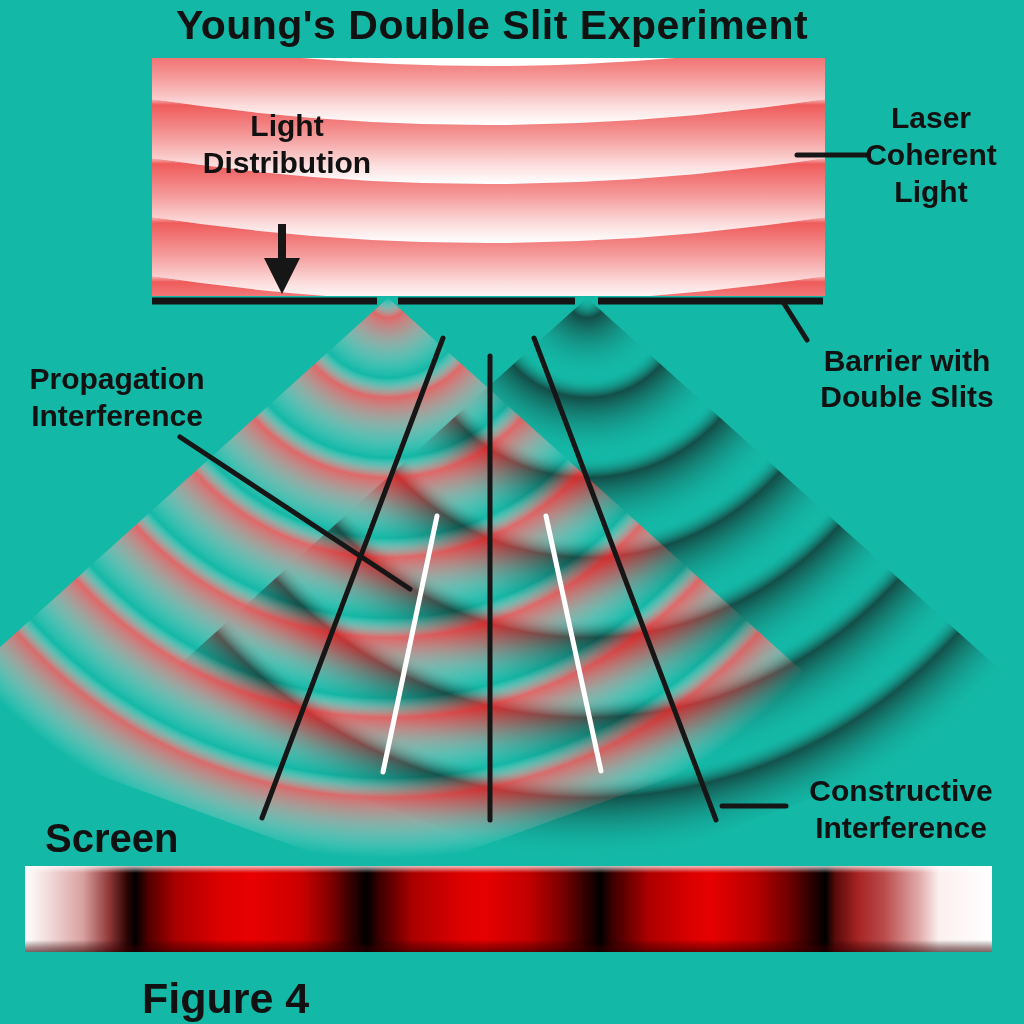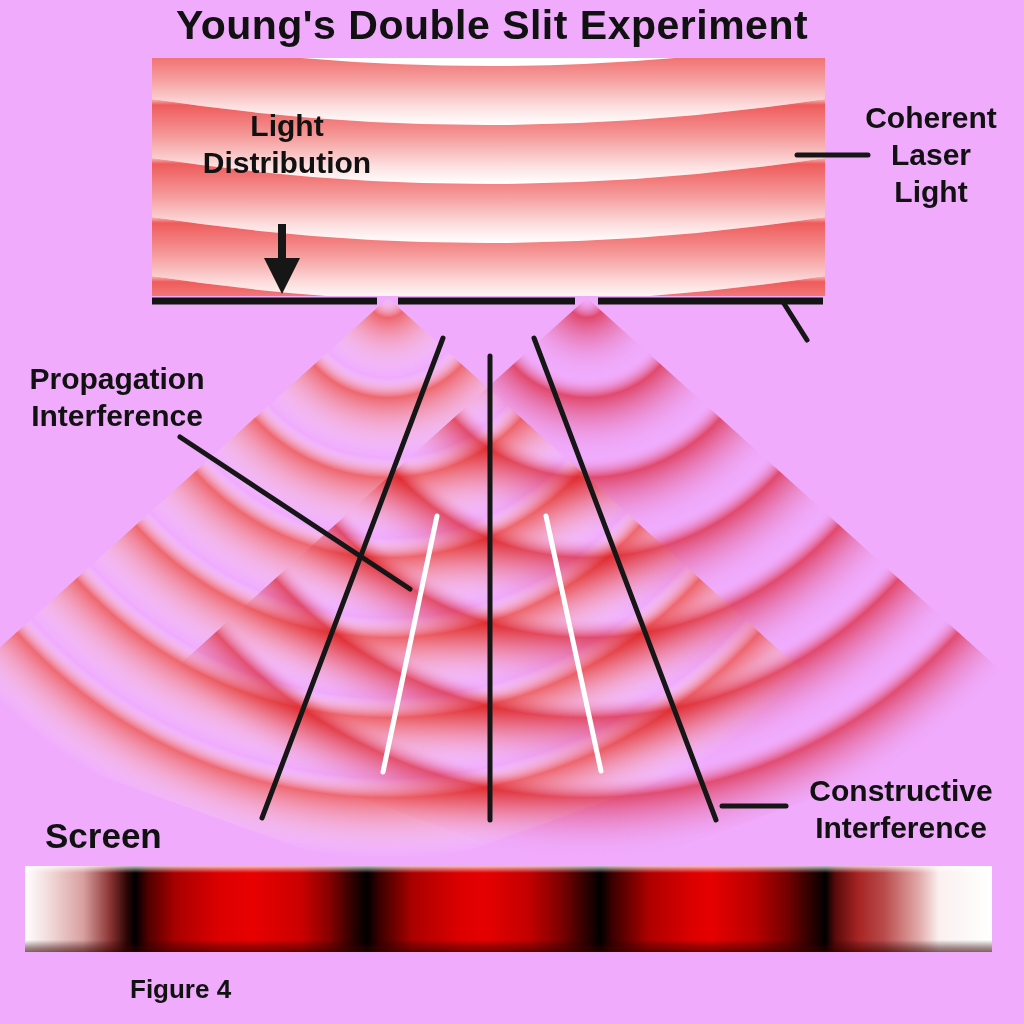--- a/index.html
+++ b/index.html
@@ -1,30 +1,30 @@
 <!DOCTYPE html>
 <html><head>
 <meta charset="utf-8">
 <style>
   html,body{margin:0;padding:0;background:#fff;}
   #stage{
-    position:relative;width:1024px;height:1024px;background:#f0abfc;overflow:hidden;
+    position:relative;width:1024px;height:1024px;background:#14b8a6;overflow:hidden;
     font-family:"Liberation Sans","DejaVu Sans",sans-serif;color:#111;
   }
   #stage svg{position:absolute;left:0;top:0;}
   .lbl{position:absolute;font-weight:bold;color:#111;text-align:center;}
   .lbl div{display:block;}
   #title{left:0;top:2px;width:984px;font-size:41px;line-height:46px;letter-spacing:0.5px;}
   #lp-label{left:148px;top:107px;width:278px;font-size:30px;line-height:37px;}
   #coherent-label{left:838px;top:99px;width:186px;font-size:30px;line-height:37px;}
   #barrier-label{left:790px;top:343px;width:234px;font-size:30px;line-height:36px;}
   #destructive-label{left:0;top:360px;width:234px;font-size:30px;line-height:37px;}
   #constructive-label{left:778px;top:772px;width:246px;font-size:30px;line-height:37px;}
-  #screen-label{left:45px;top:816px;width:200px;font-size:35px;text-align:left;}
-  #figure-label{left:130px;top:974px;width:200px;font-size:26px;text-align:left;}
+  #screen-label{left:45px;top:816px;width:200px;font-size:40px;text-align:left;}
+  #figure-label{left:142px;top:974px;width:200px;font-size:43px;text-align:left;}
   #intensity-caption{left:372px;top:966px;width:652px;font-size:31px;}
 </style>
 </head>
 <body>
 
 <div id="stage">
 
   <svg width="1024" height="1024" viewBox="0 0 1024 1024">
     <defs>
 
@@ -182,25 +182,29 @@
   </svg>
 
   <div class="lbl" id="title">Young's Double Slit Experiment</div>
 
   <div class="lbl" id="lp-label">
     <div>Light</div>
     <div>Distribution</div>
   </div>
 
   <div class="lbl" id="coherent-label">
+    <div>Laser</div>
     <div>Coherent</div>
-    <div>Laser</div>
     <div>Light</div>
   </div>
 
+  <div class="lbl" id="barrier-label">
+    <div>Barrier with</div>
+    <div>Double Slits</div>
+  </div>
 
   <div class="lbl" id="destructive-label">
     <div>Propagation</div>
     <div>Interference</div>
   </div>
 
   <div class="lbl" id="constructive-label">
     <div>Constructive</div>
     <div>Interference</div>
   </div>

